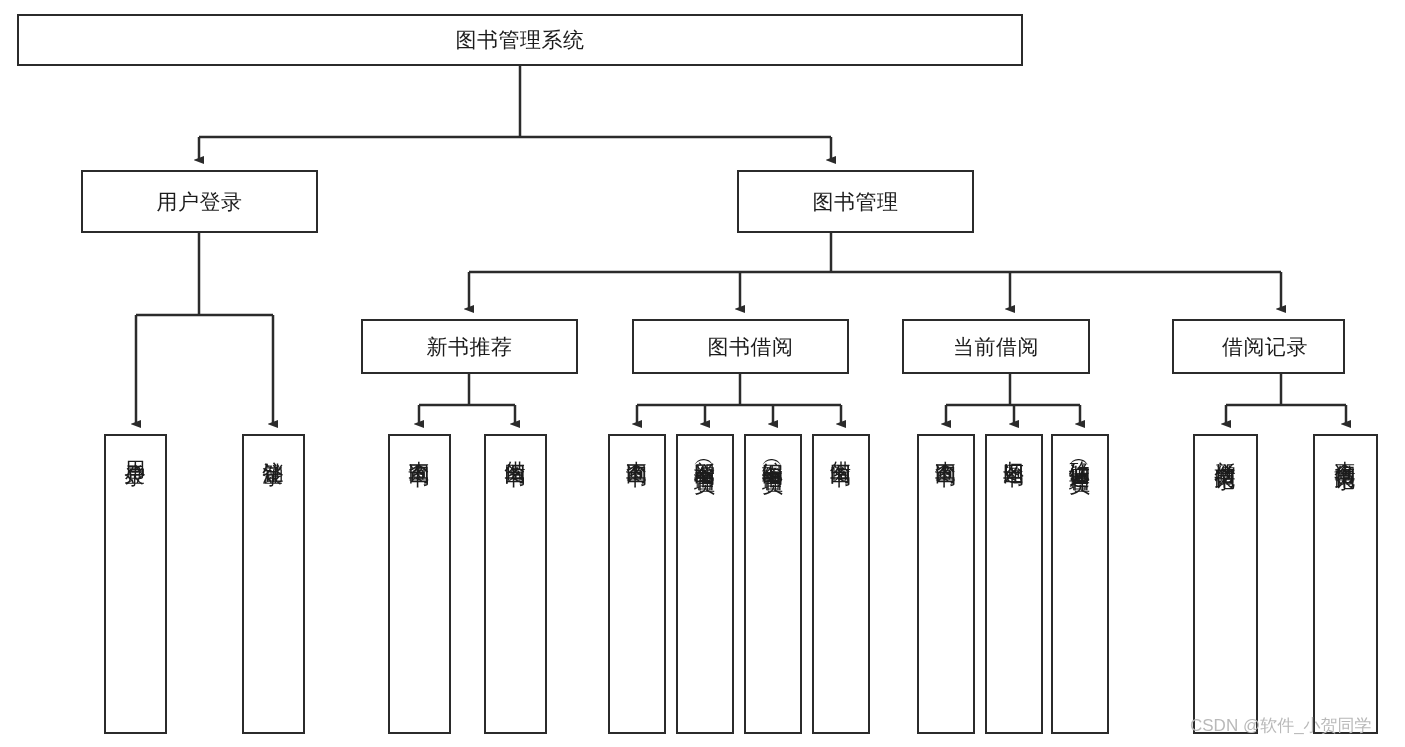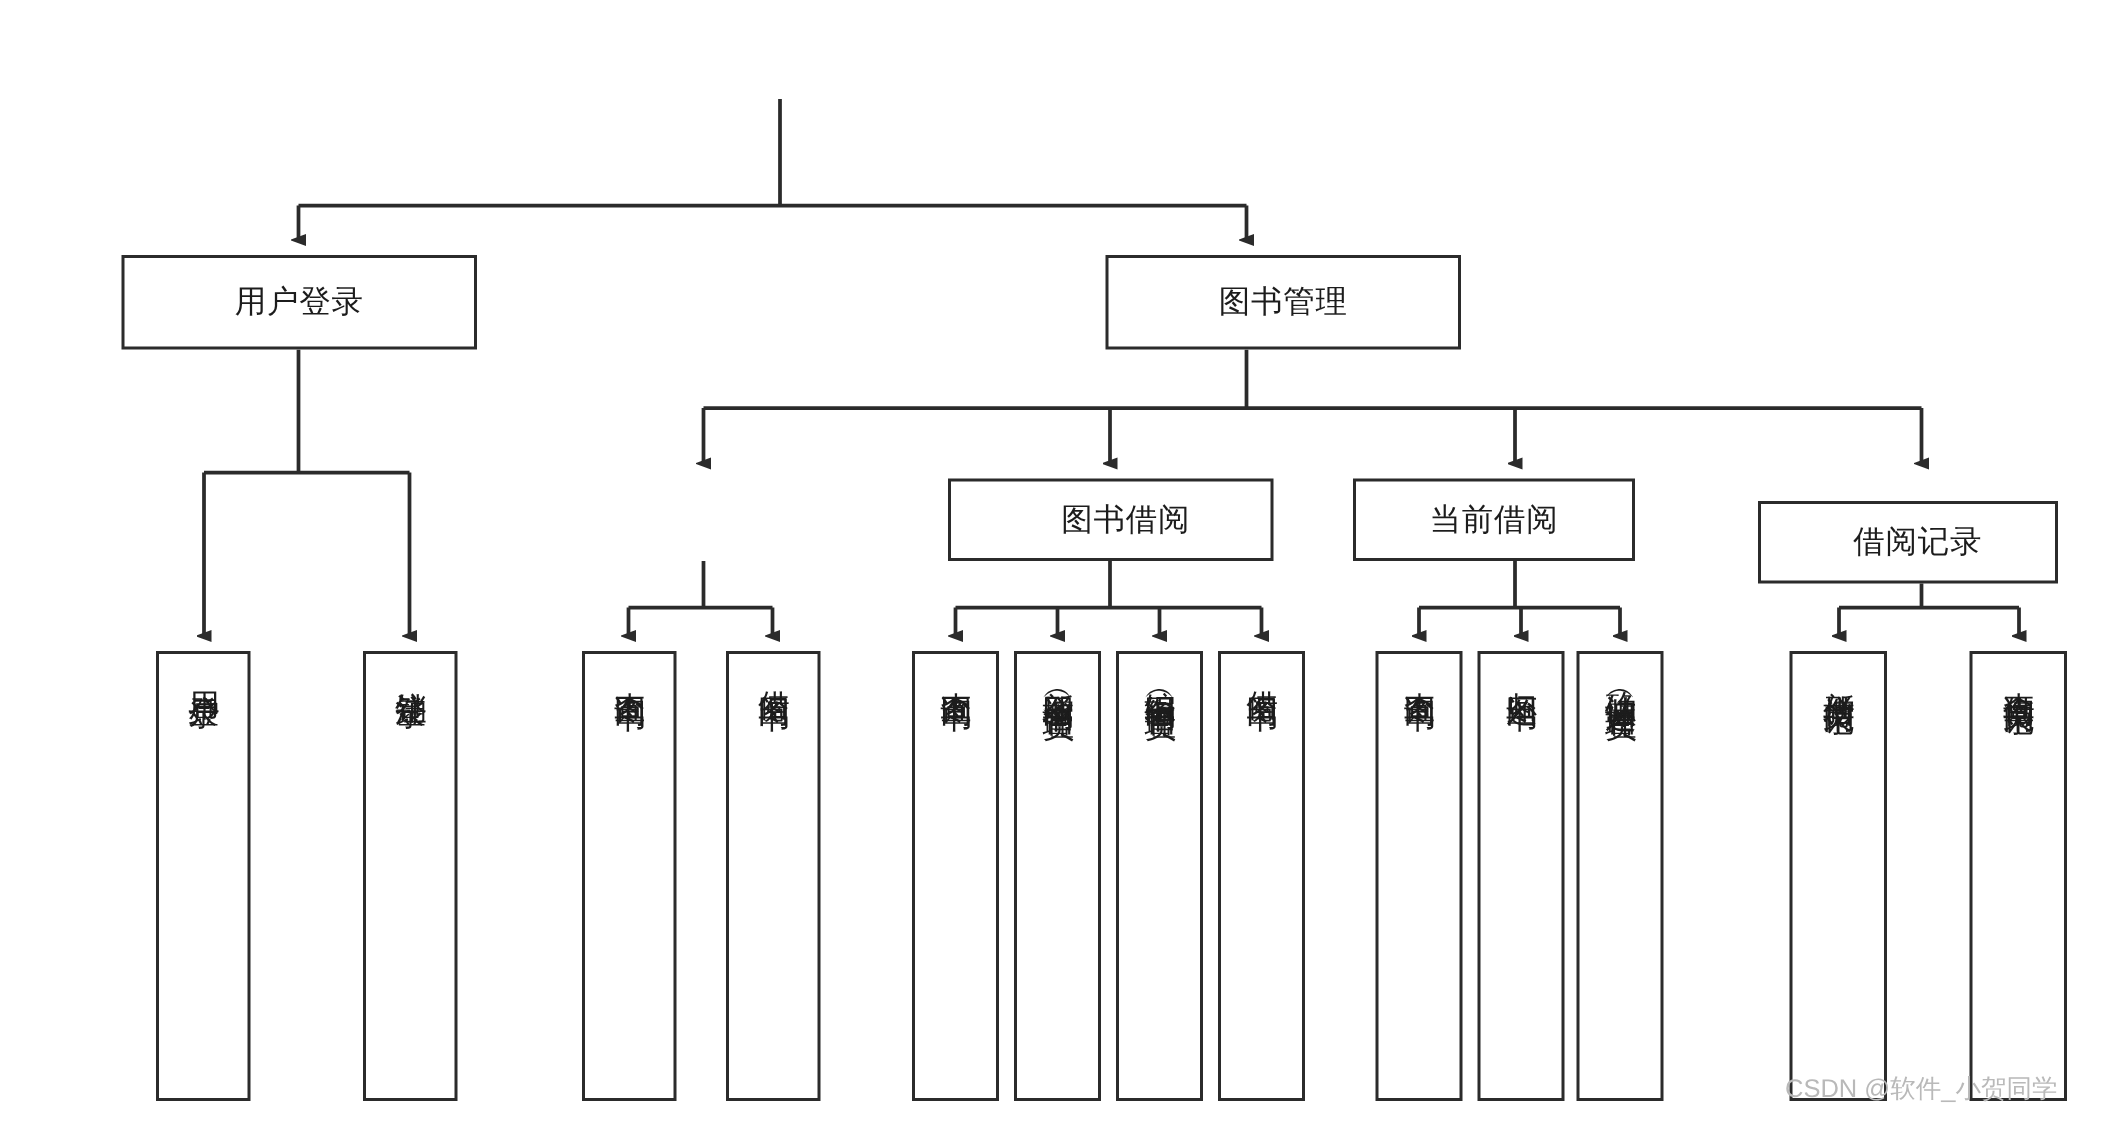--- a/index.html
+++ b/index.html
@@ -112,35 +112,41 @@
       <path d="M 1014 405 L 1014 424" marker-end="url(#arrow)"></path>
       <path d="M 1080 405 L 1080 424" marker-end="url(#arrow)"></path>
 
       <path d="M 1281 374 L 1281 405"></path>
       <path d="M 1226 405 L 1346 405"></path>
       <path d="M 1226 405 L 1226 424" marker-end="url(#arrow)"></path>
       <path d="M 1346 405 L 1346 424" marker-end="url(#arrow)"></path>
     </g>
   </svg>
 
+  <div class="node horiz" style="left:17px; top:14px; width:1006px; height:52px;">
+    <span class="label">图书管理系统</span>
+  </div>
 
   <div class="node horiz" style="left:81px; top:170px; width:237px; height:63px;">
     <span class="label">用户登录</span>
   </div>
   <div class="node horiz" style="left:737px; top:170px; width:237px; height:63px;">
     <span class="label">图书管理</span>
   </div>
 
+  <div class="node horiz" style="left:361px; top:319px; width:217px; height:55px;">
+    <span class="label">新书推荐</span>
+  </div>
   <div class="node horiz" style="left:632px; top:319px; width:217px; height:55px;padding-left:20px;">
     <span class="label">图书借阅</span>
   </div>
   <div class="node horiz" style="left:902px; top:319px; width:188px; height:55px;">
     <span class="label">当前借阅</span>
   </div>
-  <div class="node horiz" style="left:1172px; top:334px; width:200px; height:55px;padding-left:13px;">
+  <div class="node horiz" style="left:1172px; top:319px; width:173px; height:55px;padding-left:13px;">
     <span class="label">借阅记录</span>
   </div>
 
   <div class="node vert" style="left:104px; top:434px; width:63px; height:300px;">
     <span class="label">用户登录</span>
   </div>
   <div class="node vert" style="left:242px; top:434px; width:63px; height:300px;">
     <span class="label">注销登录</span>
   </div>
 

